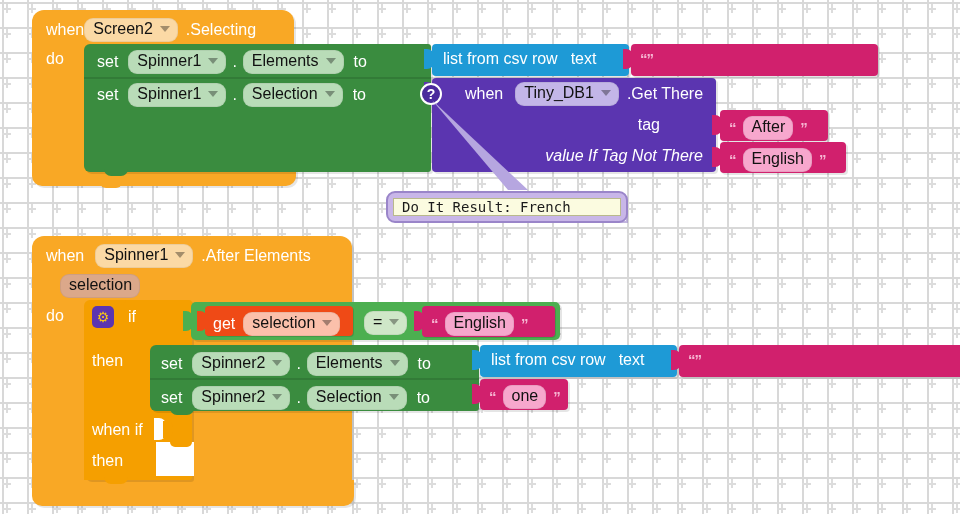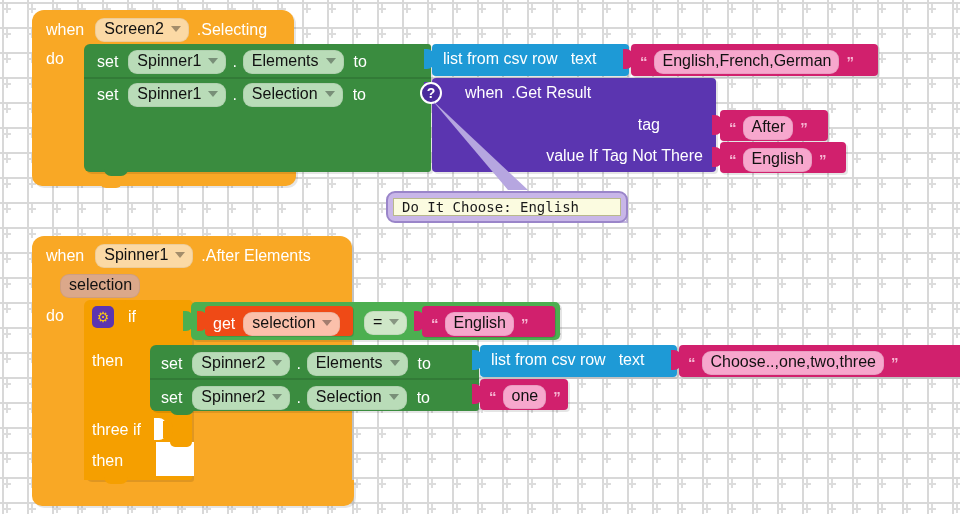--- a/index.html
+++ b/index.html
@@ -927,21 +927,21 @@
   <div class="blk evt-hat" style="left:32px;top:10px;width:262px;height:166px;border-radius:12px 12px 0 12px;
               box-shadow:2px 2px 0 rgba(0,0,0,.10);"></div>
 
   <div class="blk orange" style="left:32px;top:160px;width:264px;height:26px;border-radius:0 0 10px 10px;
               box-shadow:2px 2px 0 rgba(0,0,0,.10);"></div>
 
   <div class="blk orange" style="left:100px;top:182px;width:22px;height:6px;border-radius:0 0 6px 6px;"></div>
 
   <div class="row" style="left:46px;top:18px;">
     <span class="txt">when</span>
-    <span class="pill" style="margin-left:11px;">
+    <span class="pill" style="">
       <span>Screen2</span>
       <i class="caret"></i>
     </span>
     <span class="txt" style="margin-left:8px;">.Selecting</span>
   </div>
 
   <div class="row" style="left:46px;top:51px;">
     <span class="txt">do</span>
   </div>
 
@@ -983,66 +983,67 @@
   <div class="blk blue" style="left:432px;top:44px;width:197px;height:32px;border-radius:4px;box-shadow:2px 2px 0 rgba(0,0,0,.10);"></div>
   <div class="row" style="left:443px;top:51px;">
     <span class="txt">list from csv row</span>
     <span class="txt" style="margin-left:13px;">text</span>
   </div>
 
   <div class="blk" style="left:623px;top:49px;width:10px;height:20px;background:#d1206d;border-radius:0 7px 7px 0;"></div>
   <div class="blk magenta" style="left:631px;top:44px;width:247px;height:32px;border-radius:4px;box-shadow:2px 2px 0 rgba(0,0,0,.10);"></div>
   <div class="row" style="left:640px;top:50px;">
     <span class="quote">“</span>
-    <span class="pill pinkish" style="margin:0 7px;">
-      <span>English,French,German</span>
-    </span>
     <span class="quote">”</span>
   </div>
 
   <div class="blk" style="left:424px;top:82px;width:10px;height:20px;background:#5b35b0;border-radius:0 7px 7px 0;"></div>
   <div class="blk purple" style="left:432px;top:78px;width:284px;height:94px;border-radius:4px;box-shadow:2px 2px 0 rgba(0,0,0,.10);"></div>
   <div class="row" style="left:420px;top:82px;">
     <span class="qmark">?</span>
     <span class="txt" style="margin-left:23px;">when</span>
-    <span class="txt" style="margin-left:8px;">.Get Result</span>
+    <span class="pill purple" style="margin-left:12px;">
+      <span>Tiny_DB1</span>
+      <i class="caret"></i>
+    </span>
+    <span class="txt" style="margin-left:8px;">.Get There</span>
   </div>
 
   <div class="row" style="left:660px;top:117px;transform:translateX(-100%);">
     <span class="txt">tag</span>
   </div>
   <div class="blk" style="left:712px;top:115px;width:10px;height:20px;background:#d1206d;border-radius:0 7px 7px 0;"></div>
   <div class="blk magenta" style="left:720px;top:110px;width:108px;height:31px;border-radius:4px;box-shadow:2px 2px 0 rgba(0,0,0,.10);"></div>
   <div class="row" style="left:729px;top:116px;">
     <span class="quote">“</span>
     <span class="pill pinkish" style="margin:0 7px;">
       <span>After</span>
     </span>
     <span class="quote">”</span>
   </div>
 
-  <div class="row" style="left:703px;top:148px;transform:translateX(-100%);">
+  <div class="row" style="left:703px;top:148px;transform:translateX(-100%);font-style:italic;">
     <span class="txt">value If Tag Not There</span>
   </div>
   <div class="blk" style="left:712px;top:147px;width:10px;height:20px;background:#d1206d;border-radius:0 7px 7px 0;"></div>
   <div class="blk magenta" style="left:720px;top:142px;width:126px;height:31px;border-radius:4px;box-shadow:2px 2px 0 rgba(0,0,0,.10);"></div>
   <div class="row" style="left:729px;top:148px;">
     <span class="quote">“</span>
     <span class="pill pinkish" style="margin:0 7px;">
       <span>English</span>
     </span>
     <span class="quote">”</span>
   </div>
 
   <svg width="960" height="514" style="position:absolute;left:0;top:0;pointer-events:none;">
     <polygon points="432,100 508,190 528,190" fill="#b6a6e0"></polygon>
   </svg>
 
   <div class="doit-bubble" style="left:386px;top:191px;width:242px;height:32px;">
-    <div class="doit-inner">Do It Choose: English</div>
+    <div class="doit-inner">Do It Result: French</div>
   </div>
   <div class="blk" style="left:612px;top:207px;width:16px;height:16px;background:transparent;
               border-right:2px solid #9a85c9;border-bottom:2px solid #9a85c9;opacity:.6;"></div>
 
   <div class="blk evt-hat" style="left:32px;top:236px;width:320px;height:258px;border-radius:12px 12px 0 12px;
               box-shadow:2px 2px 0 rgba(0,0,0,.10);"></div>
   <div class="blk orange" style="left:32px;top:480px;width:322px;height:26px;border-radius:0 0 10px 10px;
               box-shadow:2px 2px 0 rgba(0,0,0,.10);"></div>
 
   <div class="row" style="left:46px;top:244px;">
@@ -1148,38 +1149,35 @@
   <div class="blk" style="left:472px;top:350px;width:10px;height:20px;background:#1e9ad6;border-radius:0 7px 7px 0;"></div>
   <div class="blk blue" style="left:480px;top:345px;width:197px;height:32px;border-radius:4px;box-shadow:2px 2px 0 rgba(0,0,0,.10);"></div>
   <div class="row" style="left:491px;top:352px;">
     <span class="txt">list from csv row</span>
     <span class="txt" style="margin-left:13px;">text</span>
   </div>
   <div class="blk" style="left:671px;top:350px;width:10px;height:20px;background:#d1206d;border-radius:0 7px 7px 0;"></div>
   <div class="blk magenta" style="left:679px;top:345px;width:285px;height:32px;border-radius:4px;box-shadow:2px 2px 0 rgba(0,0,0,.10);"></div>
   <div class="row" style="left:688px;top:351px;">
     <span class="quote">“</span>
-    <span class="pill pinkish" style="margin:0 7px;">
-      <span>Choose..,one,two,three</span>
-    </span>
     <span class="quote">”</span>
   </div>
 
   <div class="blk" style="left:472px;top:384px;width:10px;height:20px;background:#d1206d;border-radius:0 7px 7px 0;"></div>
   <div class="blk magenta" style="left:480px;top:379px;width:88px;height:31px;border-radius:4px;box-shadow:2px 2px 0 rgba(0,0,0,.10);"></div>
   <div class="row" style="left:489px;top:385px;">
     <span class="quote">“</span>
     <span class="pill pinkish" style="margin:0 7px;">
       <span>one</span>
     </span>
     <span class="quote">”</span>
   </div>
 
   <div class="row" style="left:92px;top:422px;">
-    <span class="txt">three if</span>
+    <span class="txt">when if</span>
   </div>
   <div class="blk" style="left:154px;top:418px;width:12px;height:22px;background:#fff;border-radius:0 7px 7px 0;"></div>
   <div class="blk orange-d" style="left:163px;top:421px;width:10px;height:17px;border-radius:0 6px 6px 0;"></div>
 
   <div class="row" style="left:92px;top:453px;">
     <span class="txt">then</span>
   </div>
   <div class="blk" style="left:156px;top:442px;width:38px;height:34px;background:#fff;"></div>
   <div class="blk orange-d" style="left:170px;top:442px;width:22px;height:5px;border-radius:0 0 6px 6px;"></div>
 

